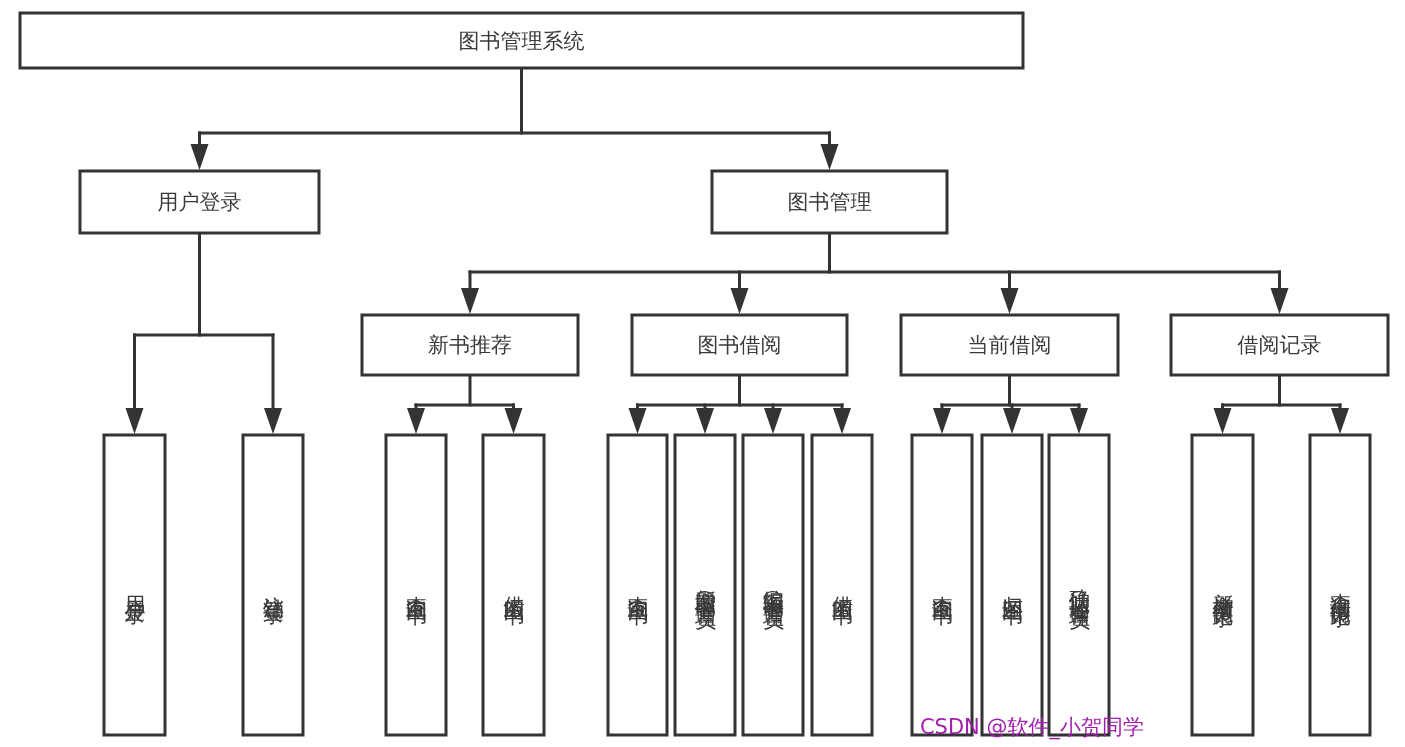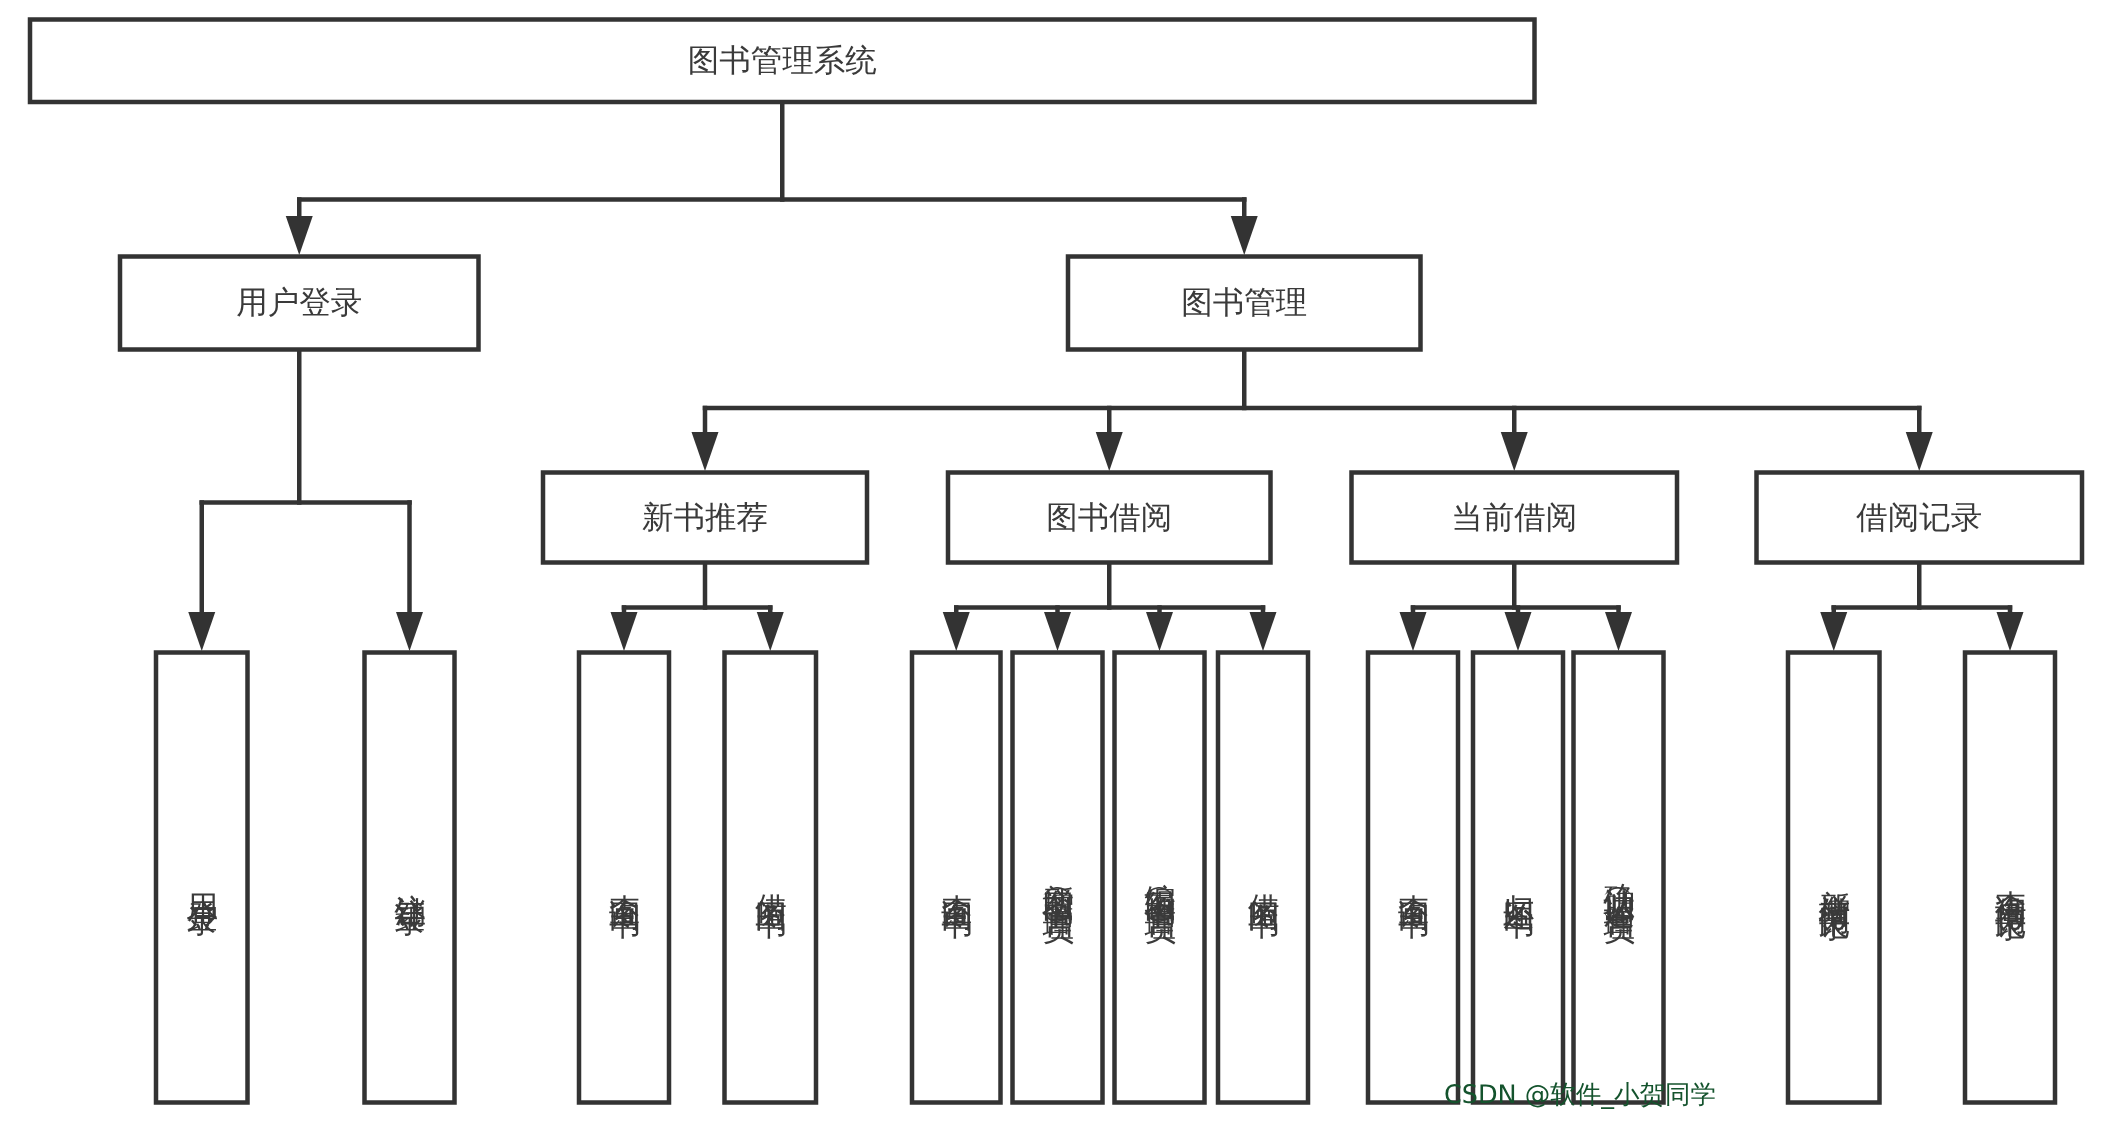--- a/index.html
+++ b/index.html
@@ -61,22 +61,22 @@
     align-items: center;
     justify-content: center;
     white-space: nowrap;
     pointer-events: none;
   }
   .watermark {
     position: absolute;
     right: 8px;
     bottom: 6px;
     font-family: "DejaVu Sans", "Liberation Sans", sans-serif;
-    font-size: 17px;
-    color: #14532d;
+    font-size: 21px;
+    color: #a21caf;
     white-space: nowrap;
   }
 </style>
 </head>
 <body>
 
 <div id="diagram-root">
 
   <svg id="flow-svg" viewBox="0 0 1405 747">
     <g id="connectors-layer">

